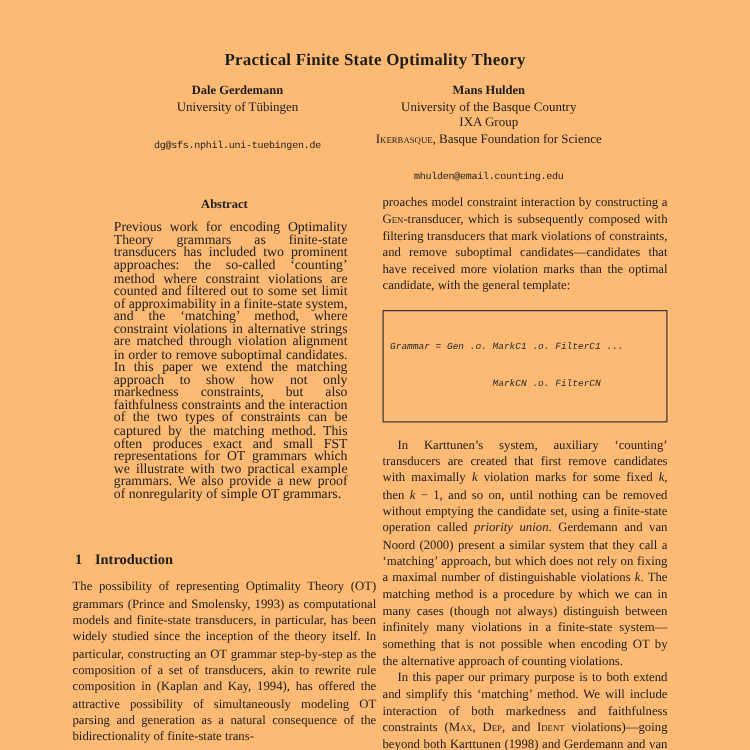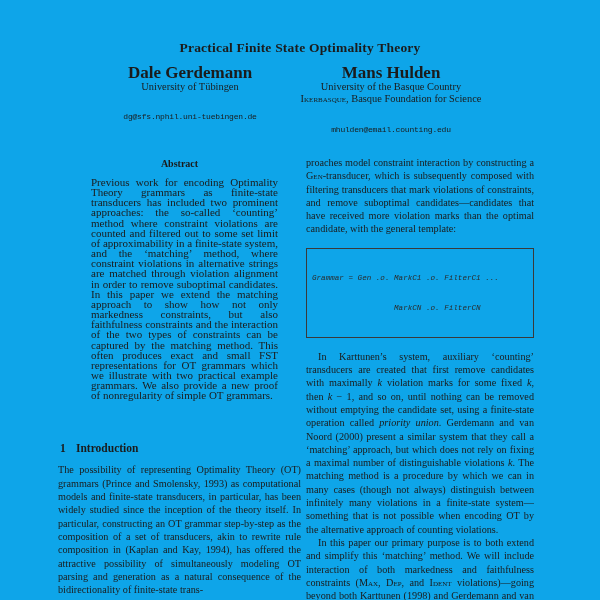--- a/index.html
+++ b/index.html
@@ -1,36 +1,36 @@
 <!DOCTYPE html>
 <html><head>
 <meta charset="utf-8">
 <style>
   html,body{margin:0;padding:0;background:#ffffff;}
   .page{
     position:relative;
     width:600px;height:600px;
-    background:#0ea5e9;
+    background:#fdba74;
     color:#1b1b1b;
     font-family:"Liberation Serif", serif;
     overflow:hidden;
   }
   .title{
     position:absolute;top:40px;left:0;width:600px;
     text-align:center;
     font-size:13.5px;font-weight:bold;
     letter-spacing:0.2px;
   }
   .author-block{
     position:absolute;top:67px;width:240px;
     text-align:center;line-height:12.6px;
   }
   .author-left{left:70px;}
   .author-right{left:271px;}
-  .author-name{font-weight:bold;font-size:17px;margin-bottom:1px;}
+  .author-name{font-weight:bold;font-size:10px;margin-bottom:1px;}
   .affil{font-size:10.4px;}
   .email{
     font-family:"Liberation Mono", monospace;
     font-size:8px;letter-spacing:-0.2px;margin-top:18px;
   }
   .columns{
     position:absolute;top:152px;left:58px;width:476px;
     display:flex;gap:5px;
   }
   .col-left{width:243px;}
@@ -80,20 +80,21 @@
 
   <div class="author-block author-left">
     <div class="author-name">Dale Gerdemann</div>
     <div class="affil">University of Tübingen</div>
     <div class="email">dg@sfs.nphil.uni-tuebingen.de</div>
   </div>
 
   <div class="author-block author-right">
     <div class="author-name">Mans Hulden</div>
     <div class="affil">University of the Basque Country</div>
+    <div class="affil">IXA Group</div>
     <div class="affil"><span class="seg-sc">Ikerbasque</span><span>, Basque Foundation for Science</span></div>
     <div class="email">mhulden@email.counting.edu</div>
   </div>
 
   <div class="columns">
 
     <div class="col-left">
       <div class="abstract-heading">Abstract</div>
       <p class="abstract-body">Previous work for encoding Optimality Theory grammars as finite-state transducers has included two prominent approaches: the so-called ‘counting’ method where constraint violations are counted and filtered out to some set limit of approximability in a finite-state system, and the ‘matching’ method, where constraint violations in alternative strings are matched through violation alignment in order to remove suboptimal candidates. In this paper we extend the matching approach to show how not only markedness constraints, but also faithfulness constraints and the interaction of the two types of constraints can be captured by the matching method. This often produces exact and small FST representations for OT grammars which we illustrate with two practical example grammars. We also provide a new proof of nonregularity of simple OT grammars.</p>
 

